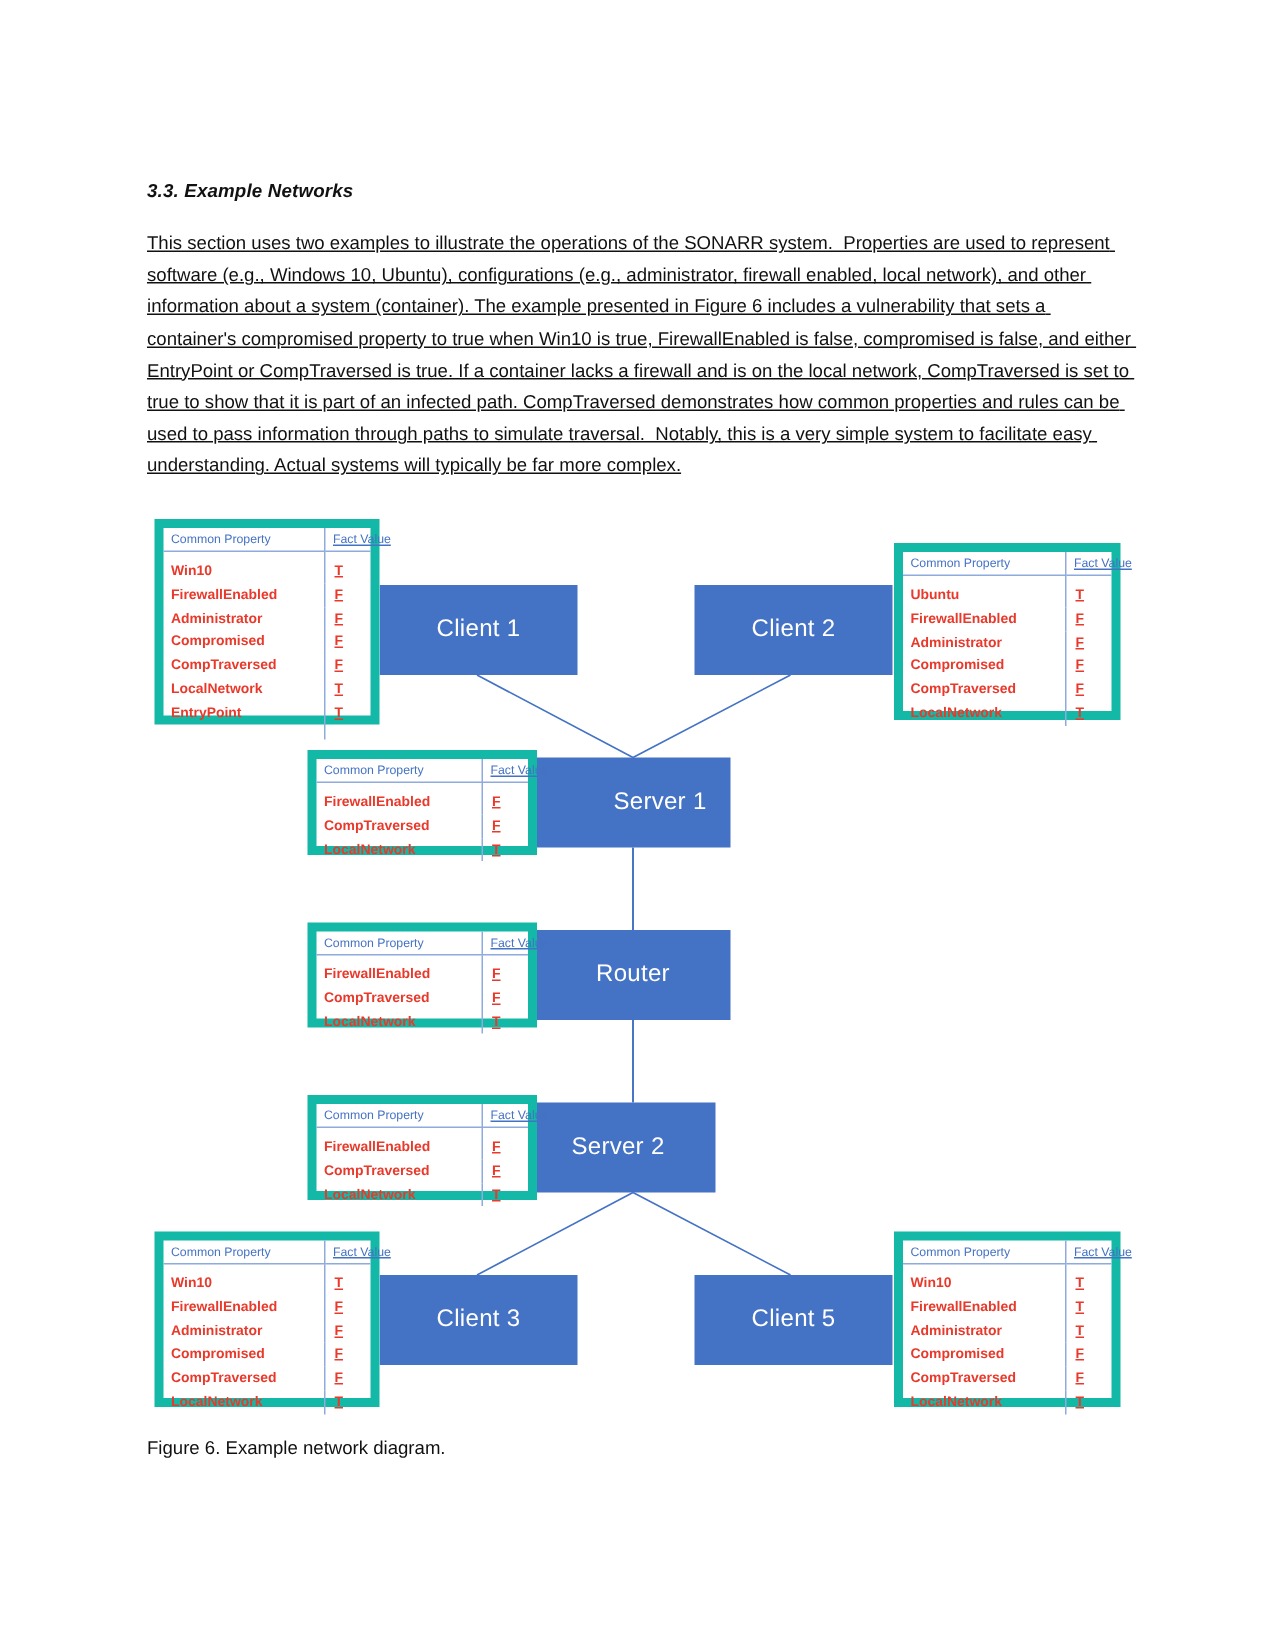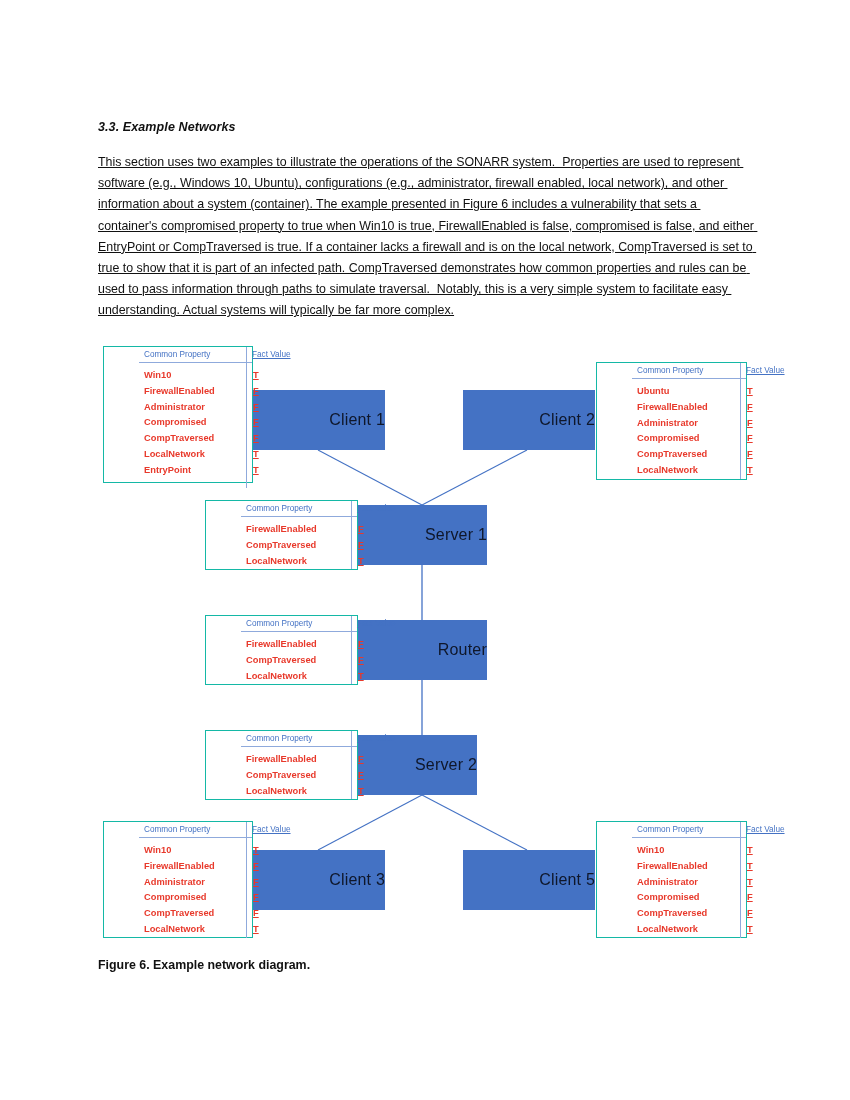--- a/index.html
+++ b/index.html
@@ -63,37 +63,36 @@
     left: 0;
     top: 0;
     width: 850px;
     height: 1100px;
   }
 
   
   .node {
     position: absolute;
     background: #4472C4;
-    color: #0f172a;
+    color: #ffffff;
     display: flex;
     align-items: center;
-    justify-content: flex-end;
+    justify-content: center;
     font-size: 16px;
     letter-spacing: 0.2px;
     box-sizing: border-box;
   }
 
   
   .prop-table {
     position: absolute;
     background: #ffffff;
-    border: 1px solid #14b8a6;
+    border: 6px solid #14b8a6;
     box-sizing: border-box;
     border-collapse: collapse;
-    padding-left: 35px;
   }
   .prop-table table {
     border-collapse: collapse;
     width: 100%;
     table-layout: fixed;
   }
   .prop-table th {
     font-size: 8.2px;
     font-weight: normal;
     color: #4472C4;
@@ -129,21 +128,20 @@
     padding-top: 5px;
   }
 
   
   .caption {
     position: absolute;
     left: 98px;
     top: 958px;
     font-size: 12.4px;
     color: #111111;
-    font-weight: bold;
   }
 </style>
 </head>
 <body>
 
 <div class="page">
 
   <div class="section-heading">3.3. Example Networks</div>
 
   <div class="body-text">This section uses two examples to illustrate the operations of the SONARR system.  Properties are used to represent software (e.g., Windows 10, Ubuntu), configurations (e.g., administrator, firewall enabled, local network), and other information about a system (container). The example presented in Figure 6 includes a vulnerability that sets a container's compromised property to true when Win10 is true, FirewallEnabled is false, compromised is false, and either EntryPoint or CompTraversed is true. If a container lacks a firewall and is on the local network, CompTraversed is set to true to show that it is part of an infected path. CompTraversed demonstrates how common properties and rules can be used to pass information through paths to simulate traversal.  Notably, this is a very simple system to facilitate easy understanding. Actual systems will typically be far more complex.</div>

